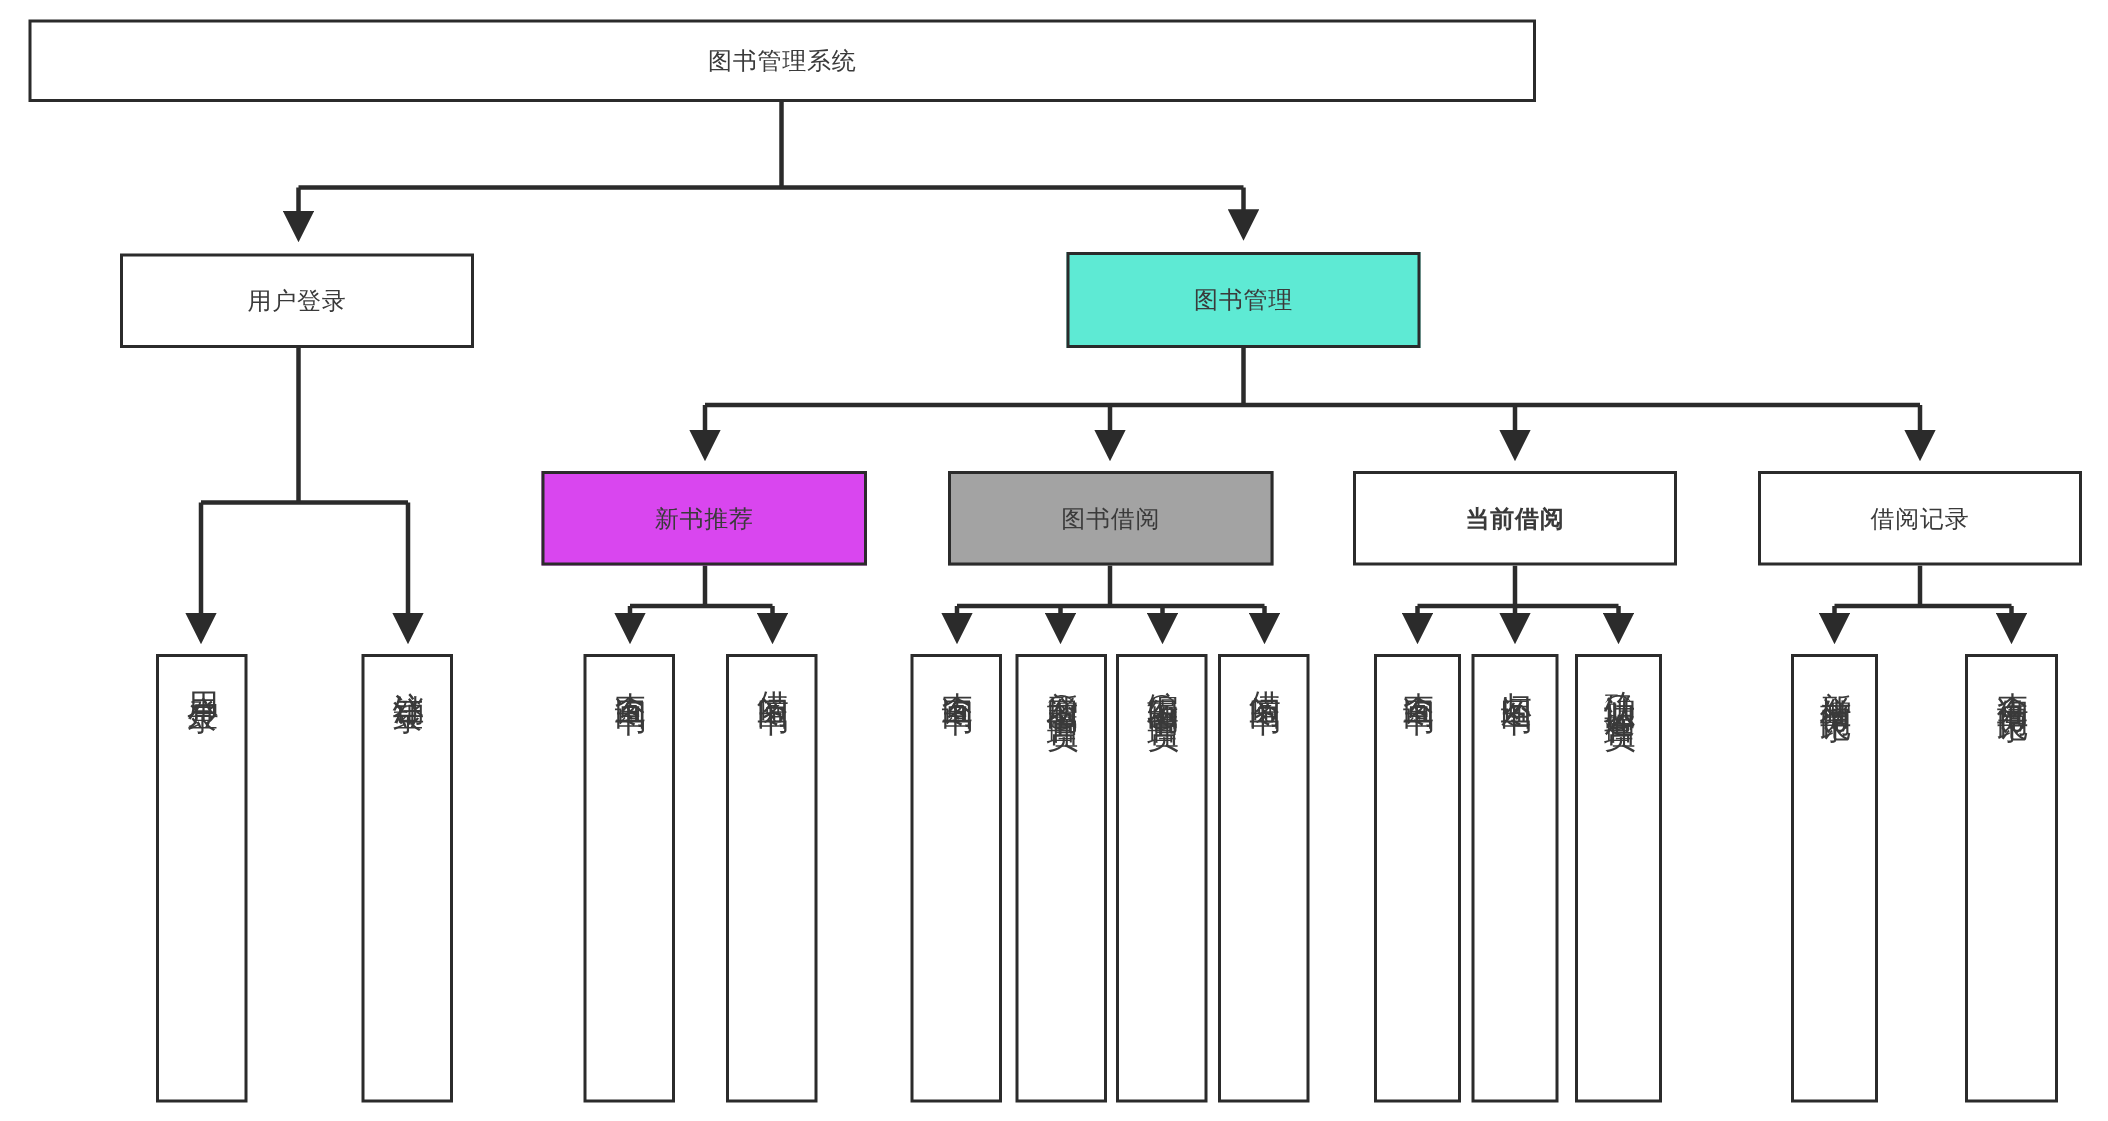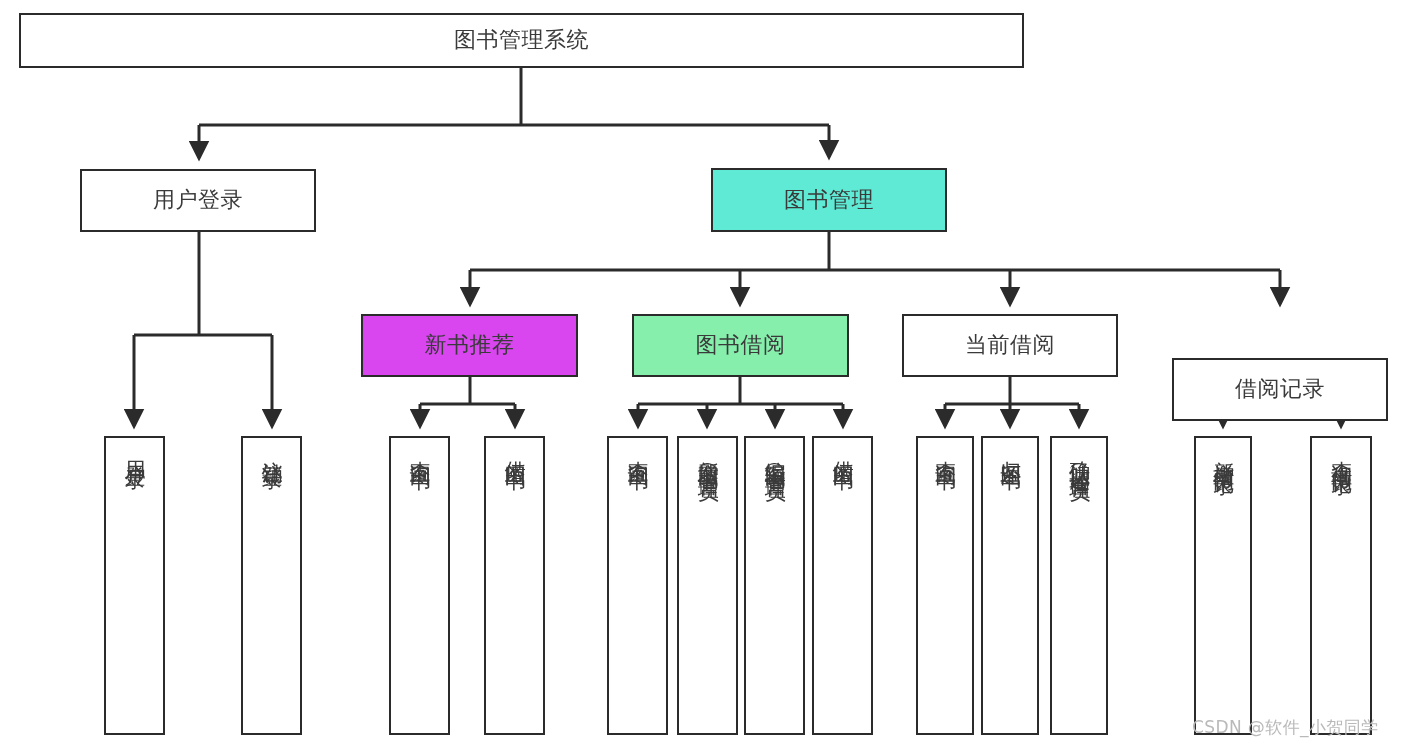--- a/index.html
+++ b/index.html
@@ -30,21 +30,21 @@
     box-sizing: border-box;
     background: #ffffff;
     border: 2.5px solid #2b2b2b;
     display: flex;
     align-items: center;
     justify-content: center;
     z-index: 2;
   }
   .node-label {
     color: #3a3a3a;
-    font-size: 22px;
+    font-size: 16px;
     line-height: 1.12;
     letter-spacing: 0.5px;
     text-align: center;
     white-space: nowrap;
   }
   .node.vertical .node-label {
     writing-mode: vertical-rl;
     text-orientation: upright;
     letter-spacing: 3px;
     font-size: 21px;
@@ -125,27 +125,27 @@
   <div class="node" id="node-l2-0" style="left: 80px; top: 169px; width: 236px; height: 63px; border-color: rgb(43, 43, 43); background: rgb(255, 255, 255);">
     <span class="node-label" style="color: rgb(58, 58, 58);">用户登录</span>
   </div>
   <div class="node" id="node-l2-1" style="left: 711px; top: 168px; width: 236px; height: 64px; border-color: rgb(43, 43, 43); background: #5eead4;">
     <span class="node-label" style="color: rgb(58, 58, 58);">图书管理</span>
   </div>
 
   <div class="node" id="node-l3-0" style="left: 361px; top: 314px; width: 217px; height: 63px; border-color: rgb(43, 43, 43); background: #d946ef;">
     <span class="node-label" style="color: rgb(58, 58, 58);">新书推荐</span>
   </div>
-  <div class="node" id="node-l3-1" style="left: 632px; top: 314px; width: 217px; height: 63px; border-color: rgb(43, 43, 43); background: #86efac;">
+  <div class="node" id="node-l3-1" style="left: 632px; top: 314px; width: 217px; height: 63px; border-color: rgb(43, 43, 43); background: #a3a3a3;">
     <span class="node-label" style="color: rgb(58, 58, 58);">图书借阅</span>
   </div>
   <div class="node" id="node-l3-2" style="left: 902px; top: 314px; width: 216px; height: 63px; border-color: rgb(43, 43, 43); background: rgb(255, 255, 255);">
-    <span class="node-label" style="color: rgb(58, 58, 58);">当前借阅</span>
+    <span class="node-label" style="color: rgb(58, 58, 58); font-weight: bold;">当前借阅</span>
   </div>
-  <div class="node" id="node-l3-3" style="left: 1172px; top: 314px; width: 216px; height: 63px; border-color: rgb(43, 43, 43); background: rgb(255, 255, 255); margin-top: 44px;">
+  <div class="node" id="node-l3-3" style="left: 1172px; top: 314px; width: 216px; height: 63px; border-color: rgb(43, 43, 43); background: rgb(255, 255, 255);">
     <span class="node-label" style="color: rgb(58, 58, 58);">借阅记录</span>
   </div>
 
   <div class="node vertical leaf" id="node-leaf-0" style="left: 104px; top: 436px; width: 61px; height: 299px; border-color: rgb(43, 43, 43); background: rgb(255, 255, 255);">
     <span class="node-label" style="color: rgb(58, 58, 58);">用户登录</span>
   </div>
   <div class="node vertical leaf" id="node-leaf-1" style="left: 241px; top: 436px; width: 61px; height: 299px; border-color: rgb(43, 43, 43); background: rgb(255, 255, 255);">
     <span class="node-label" style="color: rgb(58, 58, 58);">注销登录</span>
   </div>
   <div class="node vertical leaf" id="node-leaf-2" style="left: 389px; top: 436px; width: 61px; height: 299px; border-color: rgb(43, 43, 43); background: rgb(255, 255, 255);">
@@ -175,14 +175,13 @@
   <div class="node vertical leaf" id="node-leaf-10" style="left: 1050px; top: 436px; width: 58px; height: 299px; border-color: rgb(43, 43, 43); background: rgb(255, 255, 255);">
     <span class="node-label" style="color: rgb(58, 58, 58);">确认归还（管理员）</span>
   </div>
   <div class="node vertical leaf" id="node-leaf-11" style="left: 1194px; top: 436px; width: 58px; height: 299px; border-color: rgb(43, 43, 43); background: rgb(255, 255, 255);">
     <span class="node-label" style="color: rgb(58, 58, 58);">新增借阅记录</span>
   </div>
   <div class="node vertical leaf" id="node-leaf-12" style="left: 1310px; top: 436px; width: 62px; height: 299px; border-color: rgb(43, 43, 43); background: rgb(255, 255, 255);">
     <span class="node-label" style="color: rgb(58, 58, 58);">查询借阅记录</span>
   </div>
 
-  <div class="watermark" style="left: 1192px; top: 716px; color: rgb(185, 185, 185);">CSDN @软件_小贺同学</div>
 </div>
 
 </body></html>

